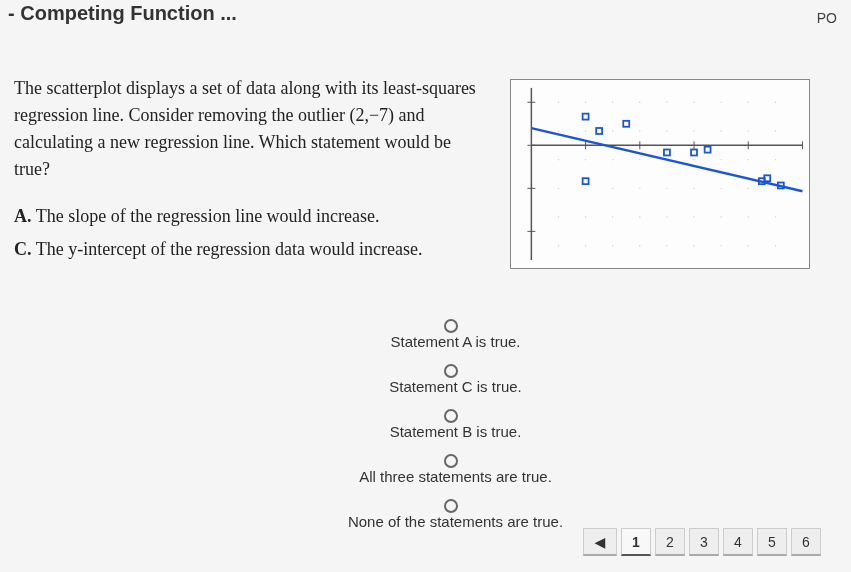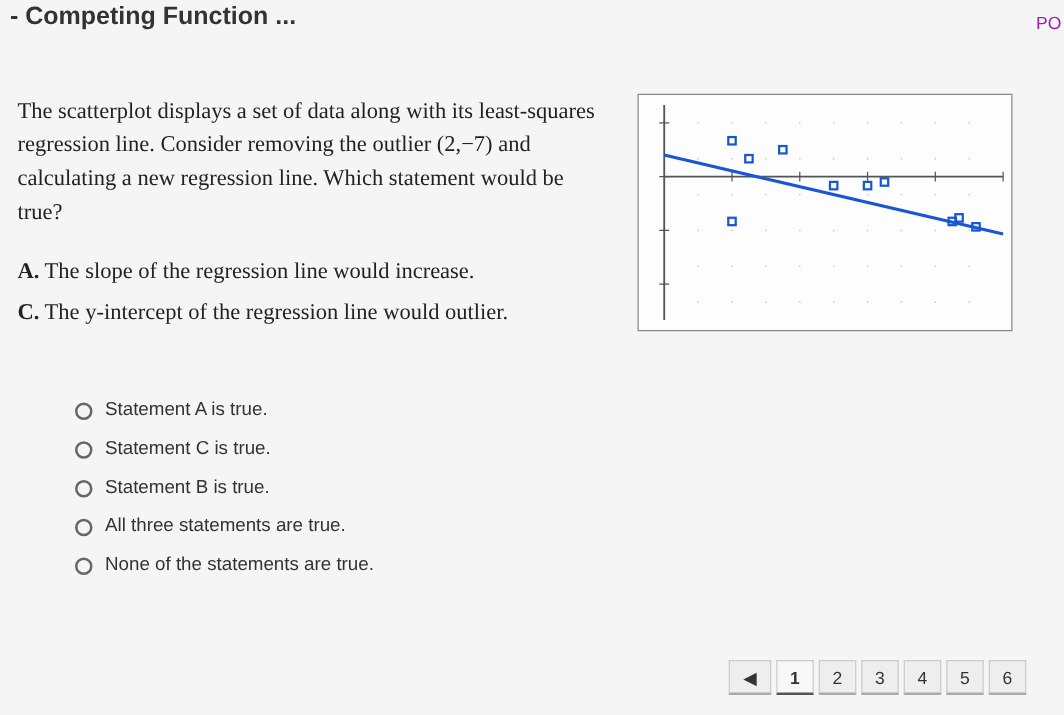--- a/index.html
+++ b/index.html
@@ -19,29 +19,30 @@
     .header {
       padding: 2px 12px 0 8px;
       font-size: 20px;
       font-weight: 600;
       color: #333;
       font-family: Arial, sans-serif;
     }
     .points {
       position: absolute;
       top: 10px;
-      right: 2px;
+      right: 14px;
       font-size: 14px;
       font-family: Arial, sans-serif;
-      color: #a21caf;
+      color: #404040;
     }
     .content {
       display: flex;
       padding: 50px 10px 0 10px;
       gap: 20px;
+      align-items: flex-end;
     }
     .question-text {
       flex: 1;
       max-width: 480px;
       font-size: 18px;
       line-height: 1.5;
       padding-left: 4px;
     }
     .question-prompt {
       margin-bottom: 20px;
@@ -73,23 +74,24 @@
     }
     .answer-options {
       margin-top: 50px;
       margin-left: 60px;
       font-family: Arial, sans-serif;
       font-size: 15px;
       color: #333;
     }
     .option {
       display: flex;
-      align-items: flex-end;
+      align-items: center;
       margin-bottom: 14px;
       cursor: pointer;
+      flex-direction: column;
     }
     .radio {
       width: 14px;
       height: 14px;
       border: 2px solid #666;
       border-radius: 50%;
       margin-right: 10px;
       flex-shrink: 0;
     }
     .pagination {
@@ -131,21 +133,21 @@
 <div class="content">
   <div class="question-text">
     <div class="question-prompt">The scatterplot displays a set of data along with its least-squares regression line. Consider removing the outlier (2,−7) and calculating a new regression line. Which statement would be true?</div>
     <div class="choices">
       <div class="choice-line">
         <span class="choice-label">A.</span>
         <span>The slope of the regression line would increase.</span>
       </div>
       <div class="choice-line">
         <span class="choice-label">C.</span>
-        <span>The y-intercept of the regression line would outlier.</span>
+        <span>The y-intercept of the regression data would increase.</span>
       </div>
     </div>
   </div>
 
   <div class="chart-area">
     <svg class="chart-svg" viewBox="0 0 300 190" id="chart-svg">
         <circle cx="47.400000000000006" cy="167.5" r="0.7" fill="#ccc"></circle>
         <circle cx="47.400000000000006" cy="138.5" r="0.7" fill="#ccc"></circle>
         <circle cx="47.400000000000006" cy="109.5" r="0.7" fill="#ccc"></circle>
         <circle cx="47.400000000000006" cy="80.5" r="0.7" fill="#ccc"></circle>

